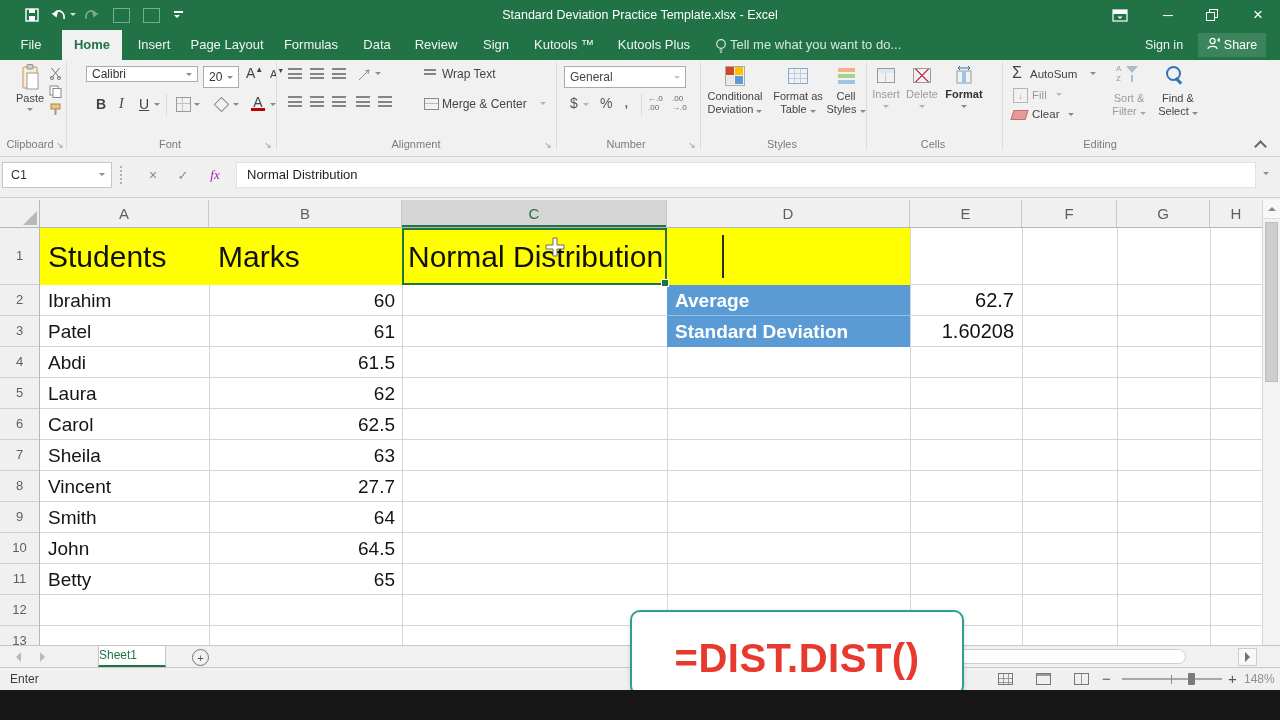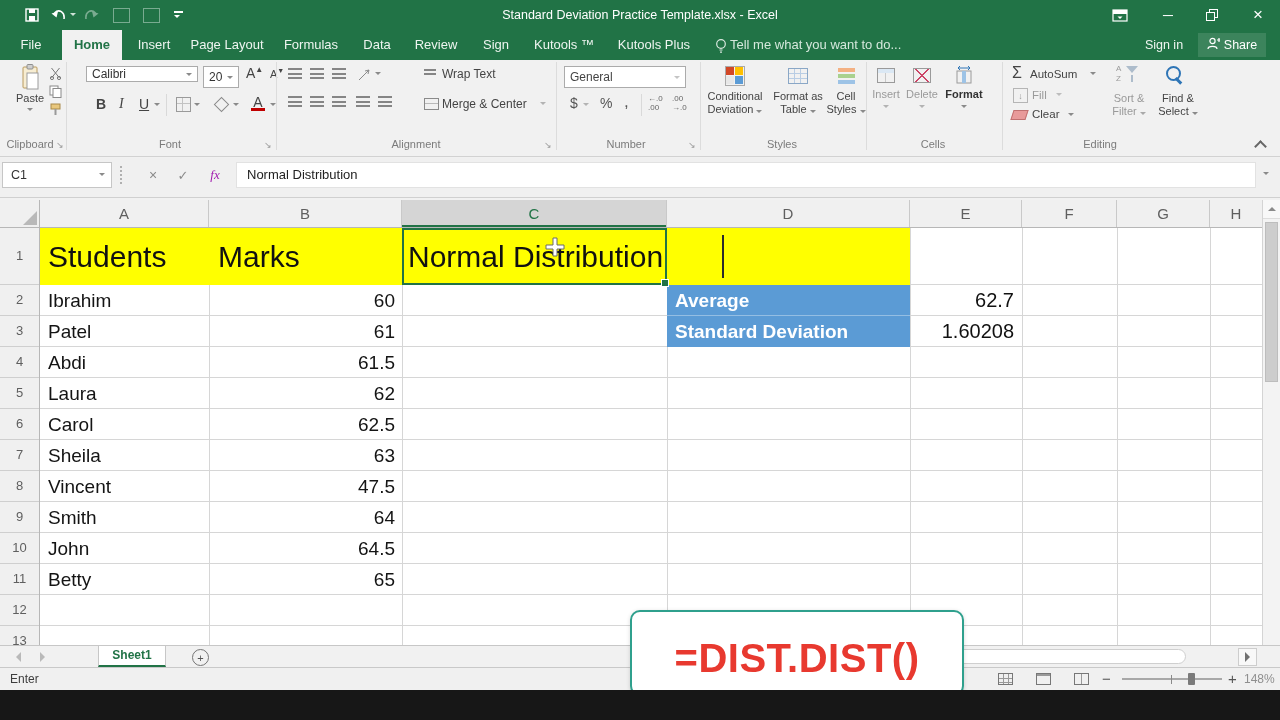--- a/index.html
+++ b/index.html
@@ -406,21 +406,21 @@
     <div class="cellmark" style="top:88px">61</div>
     <div class="cellname" style="top:119px">Abdi</div>
     <div class="cellmark" style="top:119px">61.5</div>
     <div class="cellname" style="top:150px">Laura</div>
     <div class="cellmark" style="top:150px">62</div>
     <div class="cellname" style="top:181px">Carol</div>
     <div class="cellmark" style="top:181px">62.5</div>
     <div class="cellname" style="top:212px">Sheila</div>
     <div class="cellmark" style="top:212px">63</div>
     <div class="cellname" style="top:243px">Vincent</div>
-    <div class="cellmark" style="top:243px">47.5</div>
+    <div class="cellmark" style="top:243px">27.7</div>
     <div class="cellname" style="top:274px">Smith</div>
     <div class="cellmark" style="top:274px">64</div>
     <div class="cellname" style="top:305px">John</div>
     <div class="cellmark" style="top:305px">64.5</div>
     <div class="cellname" style="top:336px">Betty</div>
     <div class="cellmark" style="top:336px">65</div>
 
     <div class="statlbl" style="top:88px">Standard Deviation</div>
     <div class="statlbl" style="top:57px">Average</div>
     <div class="statval" style="top:57px">62.7</div>
@@ -436,21 +436,21 @@
   <div class="a" style="left:1262px;top:200px;width:18px;height:445px;background:#f3f3f3;border-left:1px solid #d4d4d4;box-sizing:border-box">
     <div class="flexc" style="width:17px;height:18px;background:#f8f8f8;border-bottom:1px solid #ddd">
         <span class="tu"></span>
       </div>
     <div style="position:absolute;left:2px;top:22px;width:13px;height:160px;background:#cdcdcd;border:1px solid #bdbdbd;box-sizing:border-box"></div>
   </div>
 
   <div class="a" id="sheetbar">
     <div class="a tl" style="left:16px;top:6px;opacity:.55"></div>
     <div class="a tr" style="left:40px;top:6px;opacity:.55"></div>
-    <div class="a" style="left:98px;top:0;width:68px;height:21px;background:#fff;border-left:1px solid #c7c7c7;border-right:1px solid #c7c7c7;border-bottom:2px solid #217346;box-sizing:border-box;text-align:center;line-height:19px;font-size:12px;font-weight:bold;color:#217346">Sheet1</div>
+    <div class="a" style="left:98px;top:0;width:68px;height:21px;background:#fff;border-left:1px solid #c7c7c7;border-right:1px solid #c7c7c7;border-bottom:2px solid #217346;box-sizing:border-box;text-align:left;line-height:19px;font-size:12px;font-weight:normal;color:#217346">Sheet1</div>
     <div class="a flexc" style="left:192px;top:3px;width:15px;height:15px;border:1px solid #757575;border-radius:50%;font-size:11px;color:#555">+</div>
     <div class="a" style="left:700px;top:3px;width:486px;height:15px;background:#fff;border:1px solid #cfcfcf;border-radius:8px;box-sizing:border-box"></div>
     <div class="a flexc" style="left:1238px;top:2px;width:19px;height:18px;background:#f8f8f8;border:1px solid #cdcdcd;box-sizing:border-box">
         <span class="tr" style="border-left-color:#707070"></span>
       </div>
   </div>
 
   <div class="a" id="statusbar">
     <div class="a" style="left:10px;top:0;line-height:22px;font-size:12px;color:#3d3d3d">Enter</div>
     <div class="viewic" style="left:998px;background:linear-gradient(transparent 0 4px,#999 4px 5px,transparent 5px 8px,#999 8px 9px,transparent 9px),linear-gradient(90deg,transparent 0 4px,#999 4px 5px,transparent 5px 9px,#999 9px 10px,transparent 10px)"></div>

